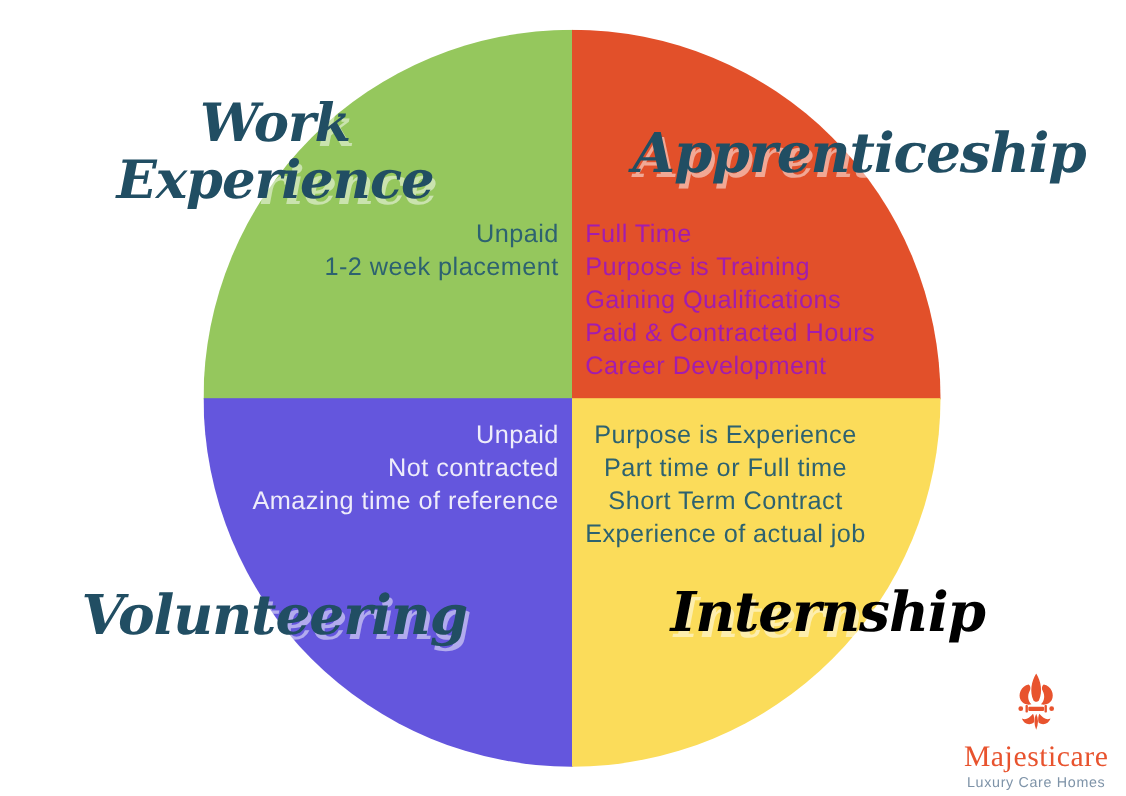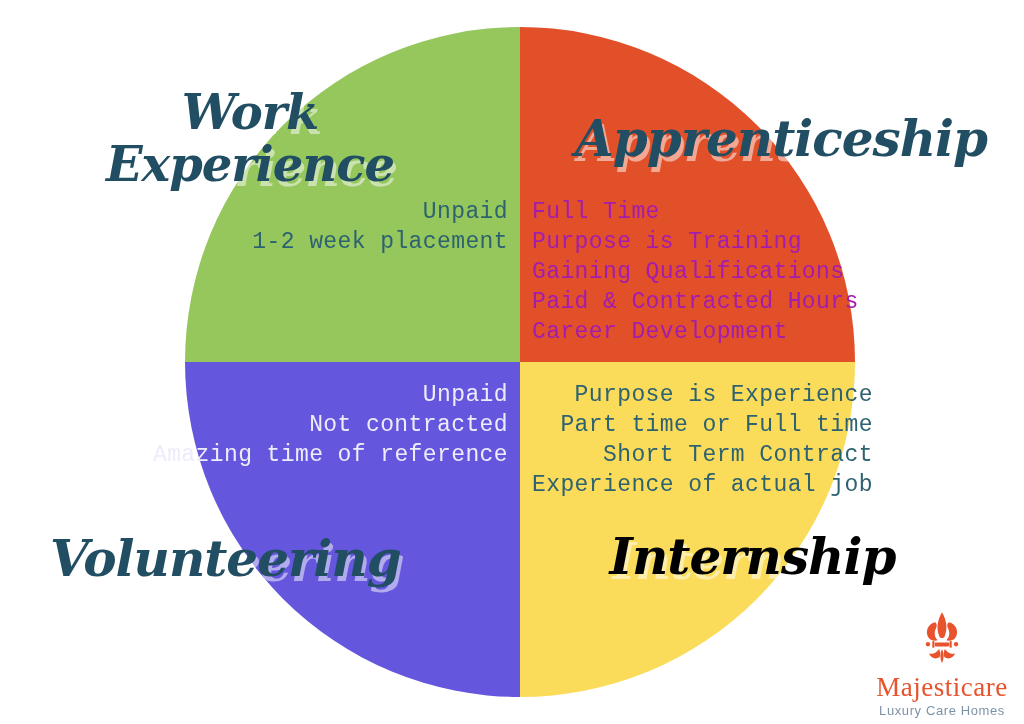--- a/index.html
+++ b/index.html
@@ -30,26 +30,25 @@
   }
   .h-wx{left:75px;top:86px;width:350px;font-size:48px;line-height:52px;}
   .h-app{left:575px;top:112px;width:390px;font-size:50px;line-height:54px;}
   .h-vol{left:50px;top:532px;width:345px;font-size:50px;line-height:54px;}
   .h-int{left:605px;top:530px;width:295px;font-size:50px;line-height:54px;}
 
   
   .list{
     position:absolute;font-size:23px;line-height:30px;letter-spacing:0.4px;
     white-space:nowrap;
-    font-family:Liberation Mono, monospace;
   }
   .wx-list{top:197px;right:516px;text-align:right;}
   .app-list{top:197px;left:532px;text-align:left;}
   .vol-list{top:380px;right:516px;text-align:right;}
-  .int-list{top:380px;left:532px;text-align:right;}
+  .int-list{top:380px;left:532px;text-align:center;}
 
   
   .logo{position:absolute;left:856px;top:612px;width:172px;text-align:center;}
   .logo-mark{display:block;margin:0 auto;width:36px;height:58px;}
   .brand-name{
     font-family:"Liberation Serif",serif;font-size:27px;line-height:28px;
     margin-top:3px;letter-spacing:0.5px;
   }
   .brand-tagline{
     font-family:"Liberation Sans",sans-serif;font-size:13px;line-height:16px;
@@ -68,21 +67,21 @@
     <div class="quad q-br" style="background-color: rgb(251, 220, 90);"></div>
   </div>
 
   <div class="heading h-wx" style="color: rgb(33, 78, 99);">
     <span>Work</span><br>
     <span>Experience</span>
   </div>
 
   <div class="heading h-app" style="color: rgb(33, 78, 99);">Apprenticeship</div>
 
-  <div class="heading h-vol" style="color: rgb(33, 78, 99);">Volunteering</div>
+  <div class="heading h-vol" style="color: rgb(33, 78, 99); margin-left: 24px;">Volunteering</div>
 
   <div class="heading h-int" style="color: #000000;">Internship</div>
 
   <div class="list wx-list" style="color: rgb(45, 98, 112);">
       <div class="list-line">Unpaid</div>
       <div class="list-line">1-2 week placement</div>
     </div>
 
   <div class="list app-list" style="color: #a21caf;">
       <div class="list-line">Full Time</div>

